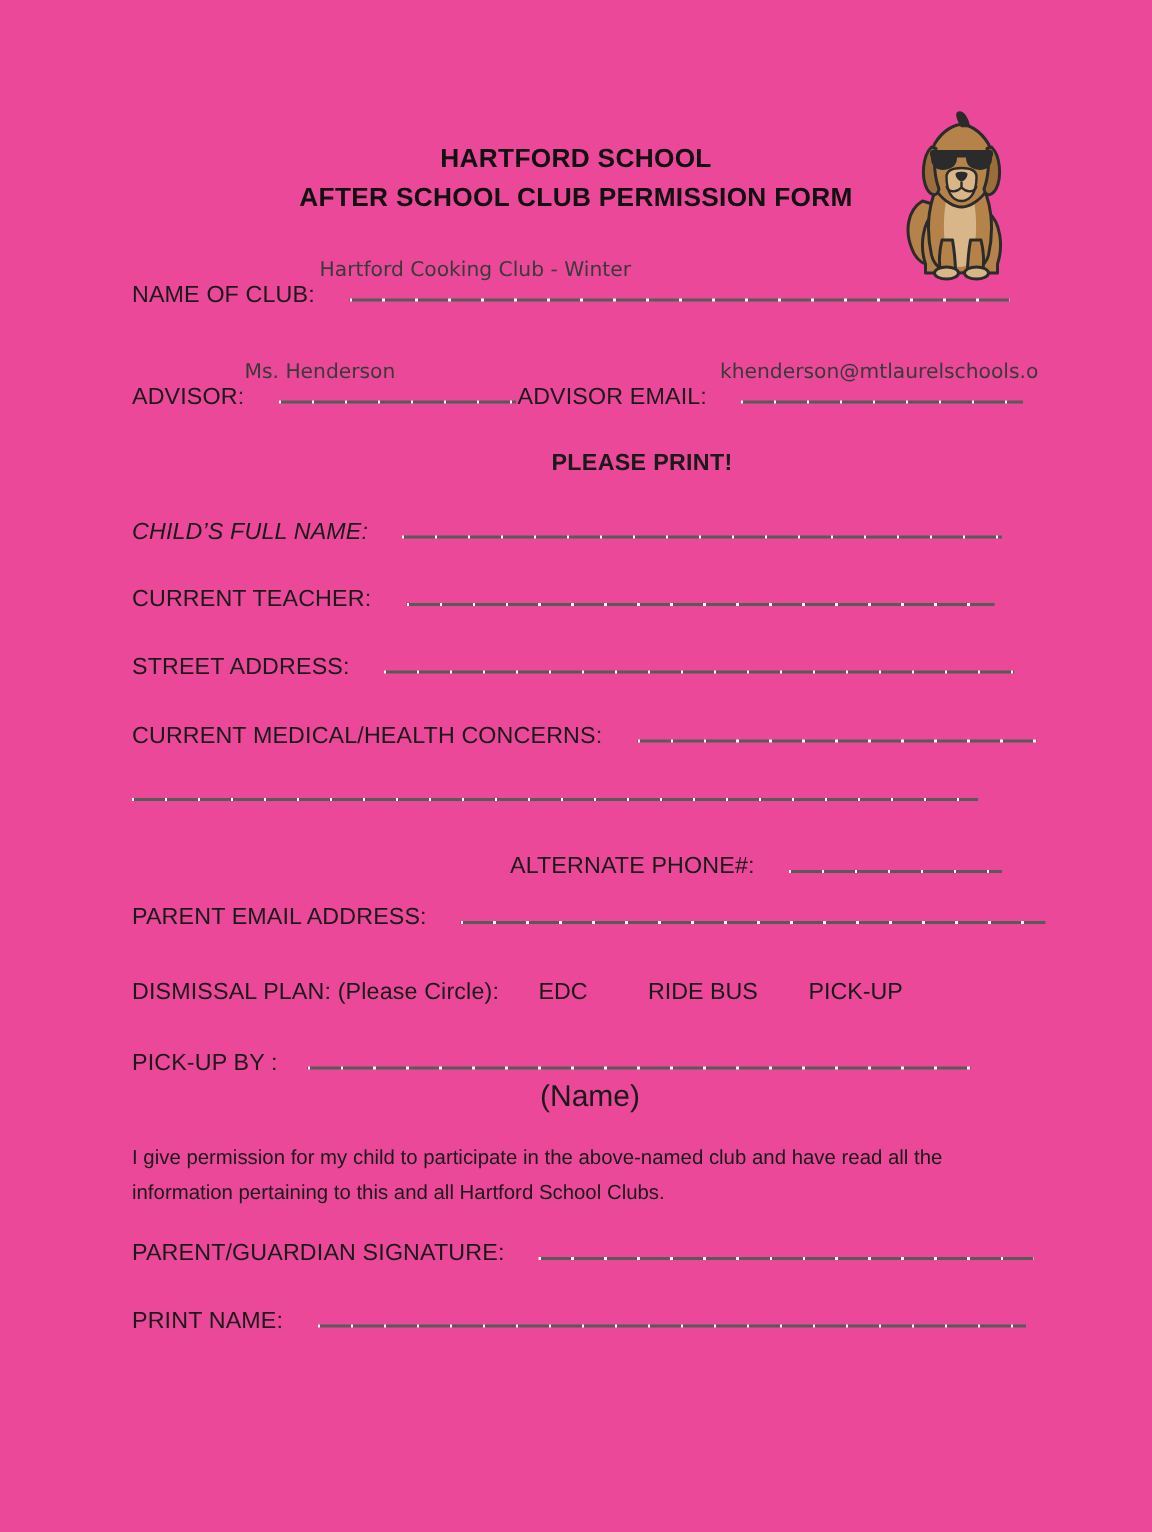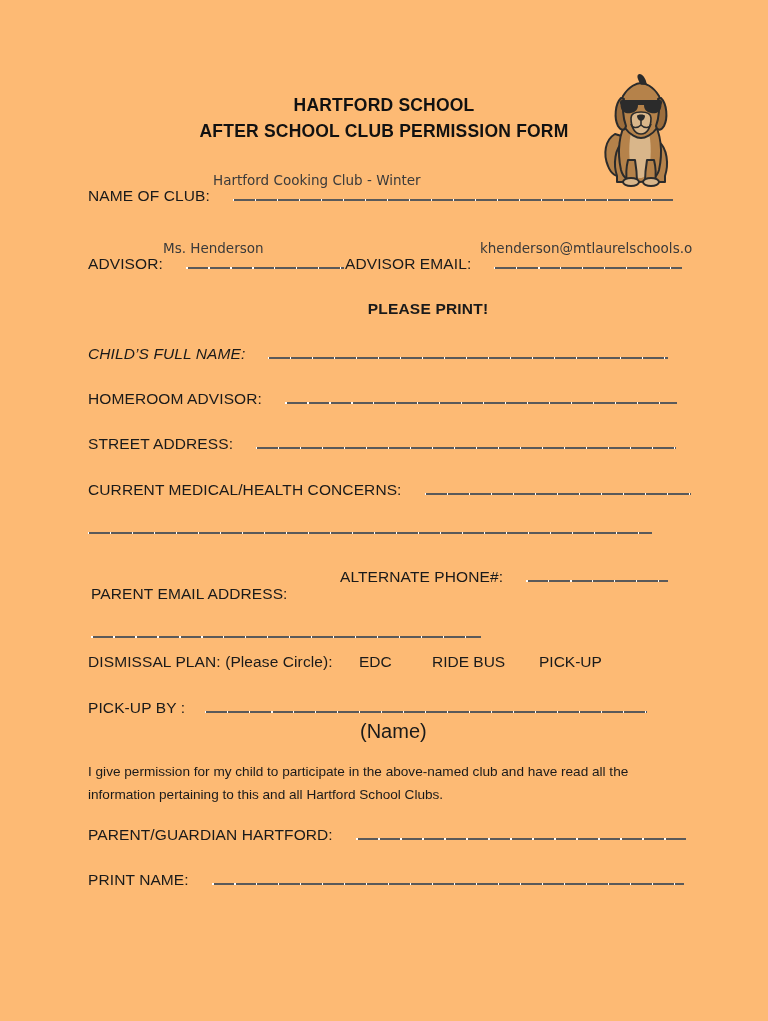--- a/index.html
+++ b/index.html
@@ -15,21 +15,21 @@
     color: #1a1a1a;
     overflow: hidden;
   }
 
   .page {
     position: absolute;
     left: 0;
     top: 0;
     width: 768px;
     height: 1021px;
-    background: #fdba74;
+    background: #ec4899;
     overflow: hidden;
   }
 
   
   .header {
     position: absolute;
     left: 0;
     top: 92px;
     width: 768px;
     text-align: center;
@@ -198,21 +198,21 @@
   </div>
 
   <div class="center-note" style="top:300px;padding-left:44px;">PLEASE PRINT!</div>
 
   <div class="row" style="left:88px; top:344px;font-style:italic;">
     <span class="lbl">CHILD’S FULL NAME:</span>
     <span class="rule" style="width:400px;"></span>
   </div>
 
   <div class="row" style="left:88px; top:389px;">
-    <span class="lbl">HOMEROOM ADVISOR:</span>
+    <span class="lbl">CURRENT TEACHER:</span>
     <span class="rule" style="width:392px;"></span>
   </div>
 
   <div class="row" style="left:88px; top:434px;">
     <span class="lbl">STREET ADDRESS:</span>
     <span class="rule" style="width:420px;"></span>
   </div>
 
   <div class="row" style="left:88px; top:480px;">
     <span class="lbl">CURRENT MEDICAL/HEALTH CONCERNS:</span>
@@ -220,42 +220,42 @@
   </div>
   <div class="row" style="left:88px; top:519px;">
     <span class="rule" style="width:564px; margin-left:0;"></span>
   </div>
 
   <div class="row" style="left:340px; top:567px;">
     <span class="lbl">ALTERNATE PHONE#:</span>
     <span class="rule" style="width:142px;"></span>
   </div>
 
-  <div class="row" style="left:88px; top:585px;flex-direction:column;">
+  <div class="row" style="left:88px; top:601px;">
     <span class="lbl">PARENT EMAIL ADDRESS:</span>
     <span class="rule" style="width:390px;"></span>
   </div>
 
   <div class="row" style="left:88px; top:653px;">
     <span class="lbl">DISMISSAL PLAN: (Please Circle):</span>
   </div>
   <div class="opt" style="left:359px; top:653px;">EDC</div>
   <div class="opt" style="left:432px; top:653px;">RIDE BUS</div>
   <div class="opt" style="left:539px; top:653px;">PICK-UP</div>
 
   <div class="row" style="left:88px; top:698px;">
     <span class="lbl">PICK-UP BY :</span>
     <span class="rule" style="width:442px; margin-left:0;"></span>
   </div>
   <div class="sub-note" style="left:360px; top:720px;">(Name)</div>
 
   <div class="para" style="left:88px; top:760px;">I give permission for my child to participate in the above-named club and have read all the information pertaining to this and all Hartford School Clubs.</div>
 
   <div class="row" style="left:88px; top:825px;">
-    <span class="lbl">PARENT/GUARDIAN HARTFORD:</span>
+    <span class="lbl">PARENT/GUARDIAN SIGNATURE:</span>
     <span class="rule" style="width:330px;"></span>
   </div>
 
   <div class="row" style="left:88px; top:870px;">
     <span class="lbl">PRINT NAME:</span>
     <span class="rule" style="width:472px;"></span>
   </div>
 
   <div class="clip">
     <div class="fill" style="left:213px; top:172px;">Hartford Cooking Club - Winter</div>

